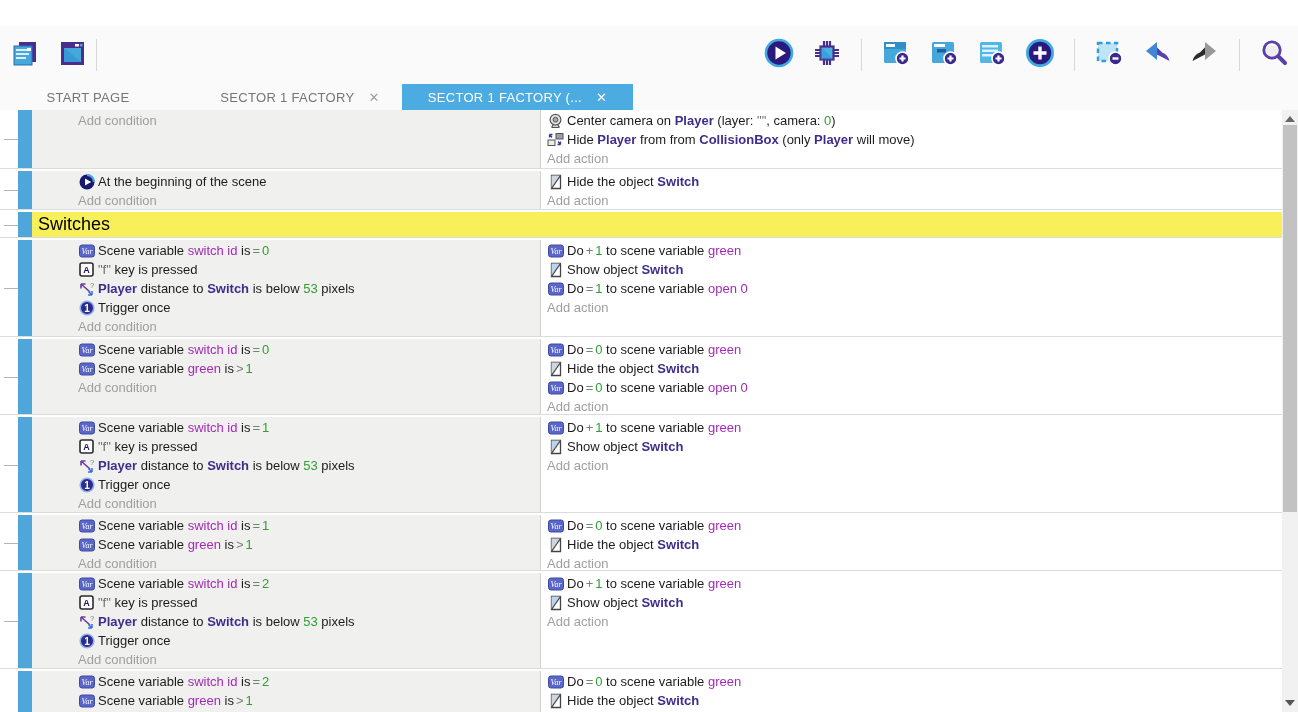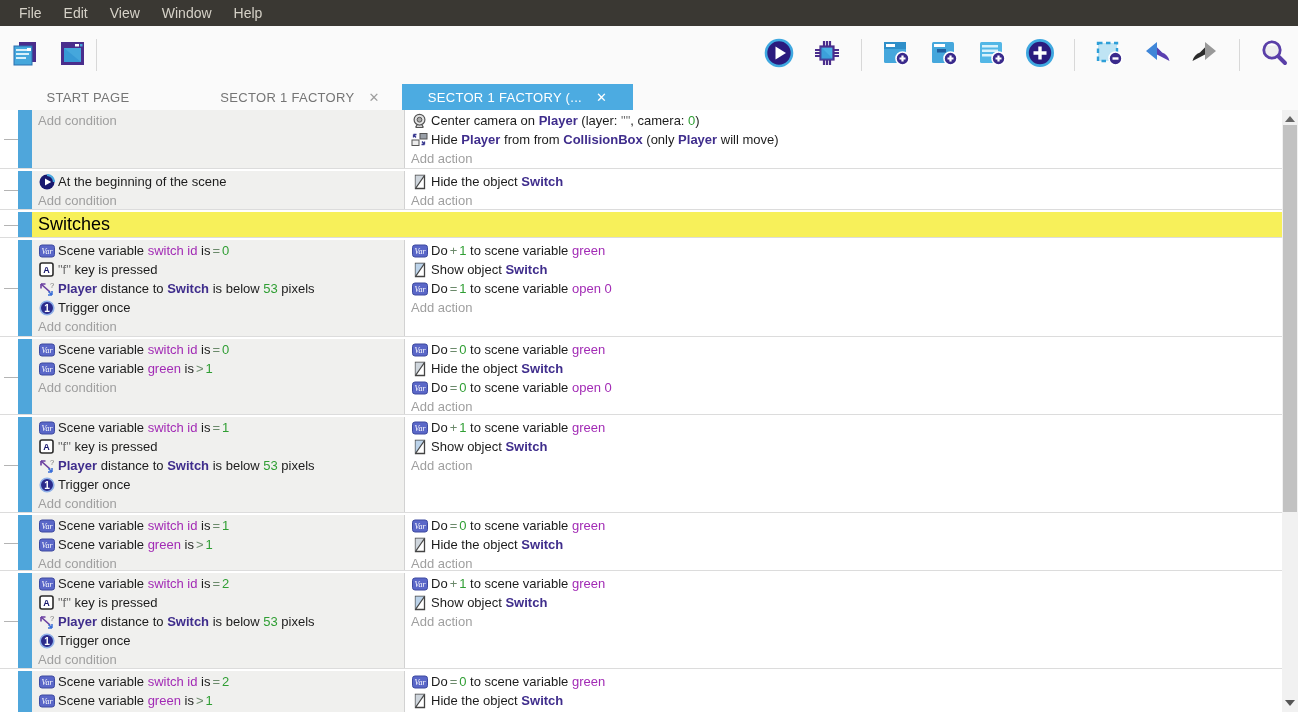--- a/index.html
+++ b/index.html
@@ -28,21 +28,21 @@
   .tab-close{font-size:13px;margin-left:14px;color:#9e9e9e;cursor:pointer;}
   .tab.active .tab-close{color:#fff;}
 
   
   .events{position:absolute;top:110px;left:0;right:16px;bottom:0;overflow:hidden;background:#fff;}
   .ev-block{display:flex;align-items:stretch;border-bottom:1px solid #dcdcdc;margin-bottom:2px;
             position:relative;box-sizing:content-box;}
   .gutter{width:18px;flex:none;position:relative;background:#fff;}
   .tick{position:absolute;left:4px;right:0;top:50%;height:1px;background:#b4b4b4;}
   .dragbar{width:14px;flex:none;background:#4fa6db;}
-  .cond{width:372px;flex:none;background:#f0f0ee;padding-top:1px;box-sizing:border-box;overflow:hidden;}
+  .cond{width:508px;flex:none;background:#f0f0ee;padding-top:1px;box-sizing:border-box;overflow:hidden;padding-left:40px;}
   .acts{flex:1;background:#fff;border-left:1px solid #d2d2d2;padding-top:1px;overflow:hidden;}
   .comment{flex:1;background:#f7f05a;display:flex;align-items:center;padding-left:6px;
            font-size:18px;color:#000000;}
   .ev-line{height:19px;font-size:13px;color:#1c1c1c;padding-left:6px;white-space:nowrap;
            display:flex;align-items:center;overflow:hidden;}
   .ev-ic{flex:none;display:inline-flex;align-items:center;justify-content:center;width:17px;margin-right:3px;}
   .seg{display:inline;}
   .s-plain{color:#1c1c1c;}
   .s-obj{color:#3f2d8c;font-weight:bold;}
   .s-var{color:#a22bb5;}
@@ -59,27 +59,20 @@
          border-bottom:6px solid #666;}
   .sb-down{position:absolute;bottom:6px;left:3px;width:0;height:0;
          border-left:5px solid transparent;border-right:5px solid transparent;
          border-top:6px solid #555;}
   .sb-thumb{position:absolute;top:15px;left:1px;right:1px;height:387px;background:#c2c2c2;}
 </style>
 </head>
 <body>
 
 <div id="app">
-  <div class="menubar" id="menubar">
-      <div class="menu-item">File</div>
-      <div class="menu-item">Edit</div>
-      <div class="menu-item">View</div>
-      <div class="menu-item">Window</div>
-      <div class="menu-item">Help</div>
-    </div>
   <div class="toolbar">
     <div class="tb-left" id="tb-left">
         <div class="tb-btn">
           <span><svg width="29" height="29" viewBox="0 0 29 29">
               <rect x="9" y="3" width="17" height="20" fill="#4a2d8c"></rect>
               <rect x="4" y="7" width="18" height="19" fill="#45a7dc" stroke="#2a6faf"></rect>
               <g fill="#d8f0fa">
                 <rect x="6" y="10" width="13" height="2"></rect>
                 <rect x="6" y="14" width="13" height="2"></rect>
                 <rect x="6" y="18" width="10" height="2"></rect>

